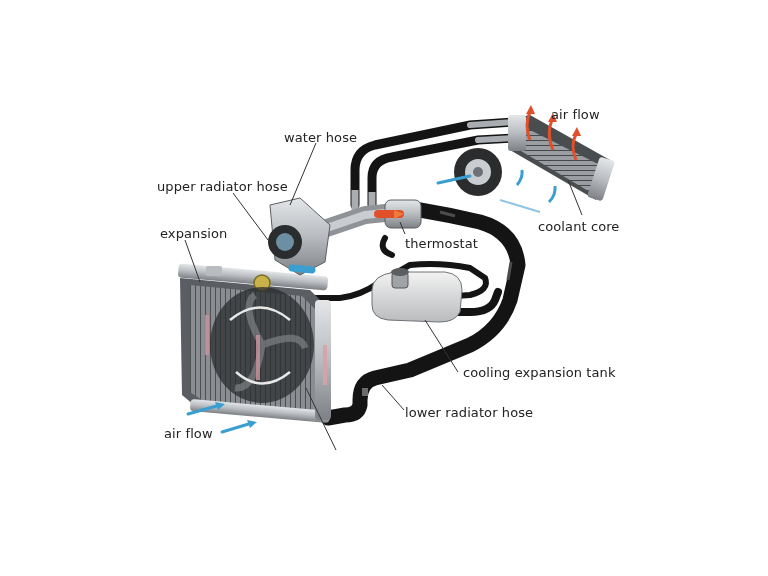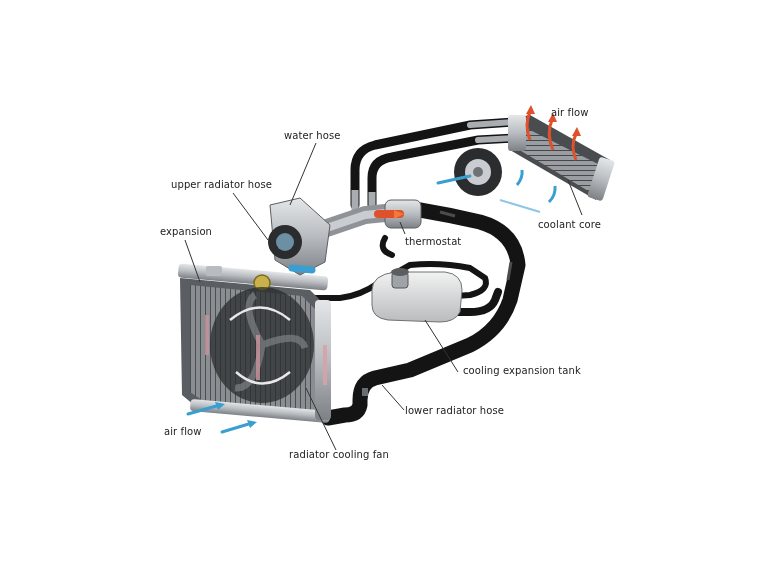--- a/index.html
+++ b/index.html
@@ -1,21 +1,21 @@
 <!DOCTYPE html>
 <html><head>
 <meta charset="utf-8">
 <style>
   html, body { margin: 0; padding: 0; background: #ffffff; }
   body { width: 768px; height: 576px; position: relative; overflow: hidden; }
   #stage { position: absolute; left: 0; top: 0; width: 768px; height: 576px; }
   .lbl {
     position: absolute;
     font-family: "DejaVu Sans", "Liberation Sans", sans-serif;
-    font-size: 10px;
+    font-size: 13px;
     color: #222222;
     white-space: nowrap;
     letter-spacing: 0.1px;
   }
 </style>
 </head>
 <body>
 
 <div id="stage">
 <svg width="768" height="576" viewBox="0 0 768 576" xmlns="http://www.w3.org/2000/svg">
@@ -139,22 +139,21 @@
     <line x1="405" y1="234" x2="400" y2="222"></line>
     <line x1="582" y1="215" x2="568" y2="180"></line>
     <line x1="458" y1="372" x2="425" y2="320"></line>
     <line x1="404" y1="410" x2="382" y2="385"></line>
     <line x1="336" y1="450" x2="306" y2="388"></line>
   </g>
 </svg>
 
 
 <div class="lbl" style="left:284px;top:130px;">water hose</div>
-<div class="lbl" style="left:171px;top:179px;">upper radiator hose</div>
+<div class="lbl" style="left:157px;top:179px;">upper radiator hose</div>
 <div class="lbl" style="left:160px;top:226px;">expansion</div>
 <div class="lbl" style="left:405px;top:236px;">thermostat</div>
 <div class="lbl" style="left:551px;top:107px;">air flow</div>
 <div class="lbl" style="left:538px;top:219px;">coolant core</div>
 <div class="lbl" style="left:463px;top:365px;">cooling expansion tank</div>
 <div class="lbl" style="left:405px;top:405px;text-align:center;">lower radiator hose</div>
 <div class="lbl" style="left:164px;top:426px;">air flow</div>
-<div class="lbl" style="left:289px;top:449px;">radiator cooling fan</div>
 </div>
 
 </body></html>

